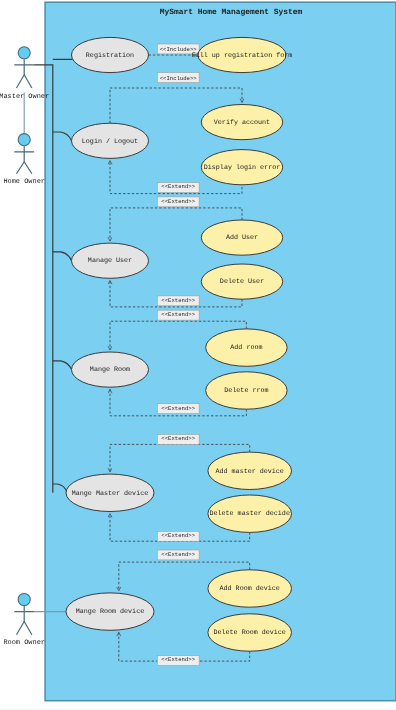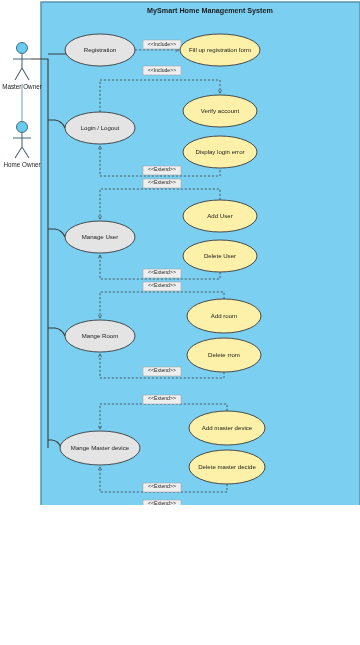--- a/index.html
+++ b/index.html
@@ -3,24 +3,24 @@
 <meta charset="utf-8">
 <style>
   html, body {
     margin: 0;
     padding: 0;
     background: #ffffff;
   }
   #canvas {
     position: relative;
     width: 360px;
-    height: 505px;
+    height: 645px;
     background: #ffffff;
     overflow: hidden;
-    font-family: Liberation Sans, sans-serif;
+    font-family: Liberation Mono, monospace;
   }
   #diagram-svg {
     position: absolute;
     left: 0;
     top: 0;
     width: 360px;
     height: 645px;
   }
   .sys-title {
     font-size: 7.2px;

